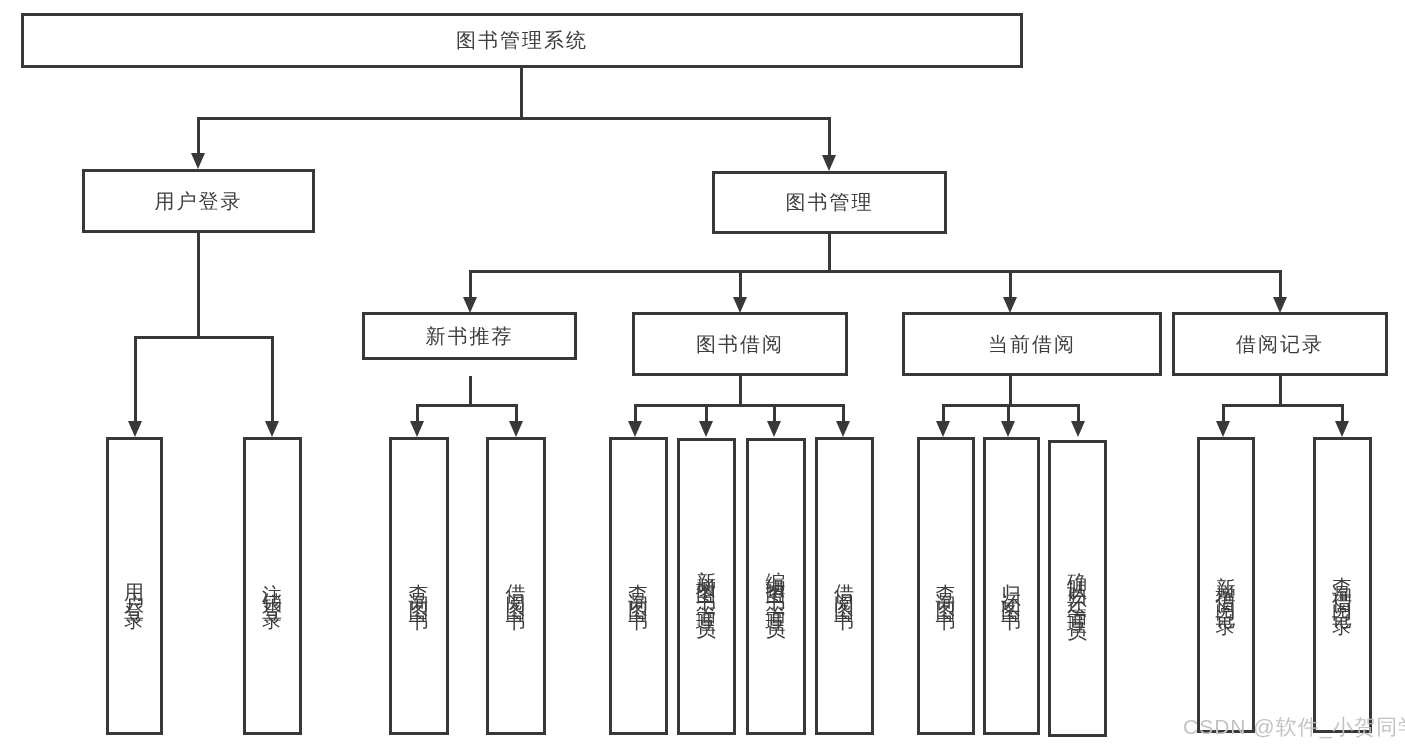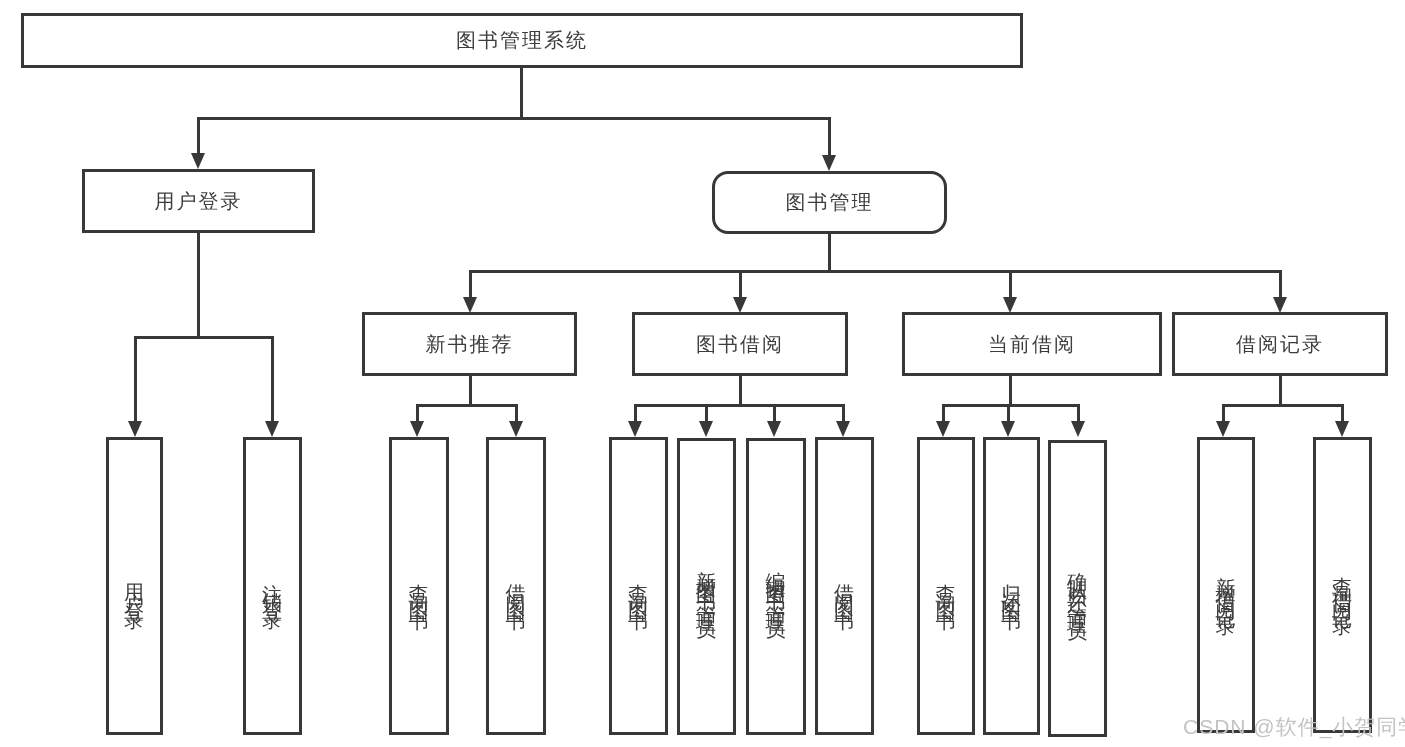--- a/index.html
+++ b/index.html
@@ -61,25 +61,25 @@
 
 <div id="canvas">
 
   <div class="node" style="left:21px; top:13px; width:1002px; height:55px;">
     <span class="h-label">图书管理系统</span>
   </div>
 
   <div class="node" style="left:82px; top:169px; width:233px; height:64px;">
     <span class="h-label">用户登录</span>
   </div>
-  <div class="node" style="left:712px; top:171px; width:235px; height:63px;border-radius:16px;">
+  <div class="node" style="left:712px; top:171px; width:235px; height:63px;">
     <span class="h-label">图书管理</span>
   </div>
 
-  <div class="node" style="left:362px; top:312px; width:215px; height:64px;">
+  <div class="node" style="left:362px; top:312px; width:215px; height:48px;">
     <span class="h-label">新书推荐</span>
   </div>
   <div class="node" style="left:632px; top:312px; width:216px; height:64px;">
     <span class="h-label">图书借阅</span>
   </div>
   <div class="node" style="left:902px; top:312px; width:260px; height:64px;">
     <span class="h-label">当前借阅</span>
   </div>
   <div class="node" style="left:1172px; top:312px; width:216px; height:64px;">
     <span class="h-label">借阅记录</span>

